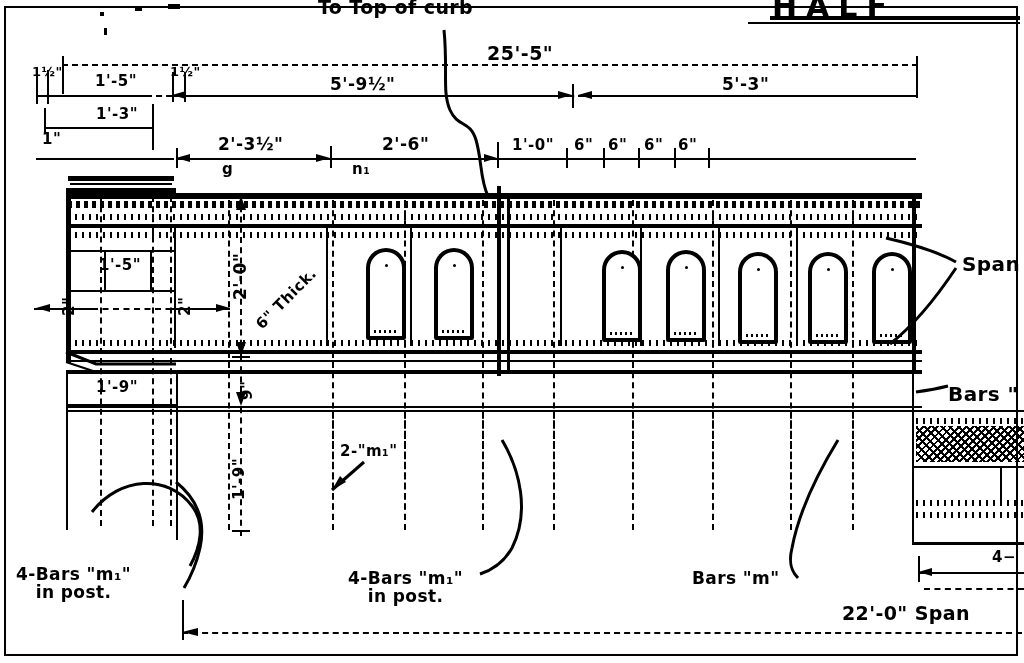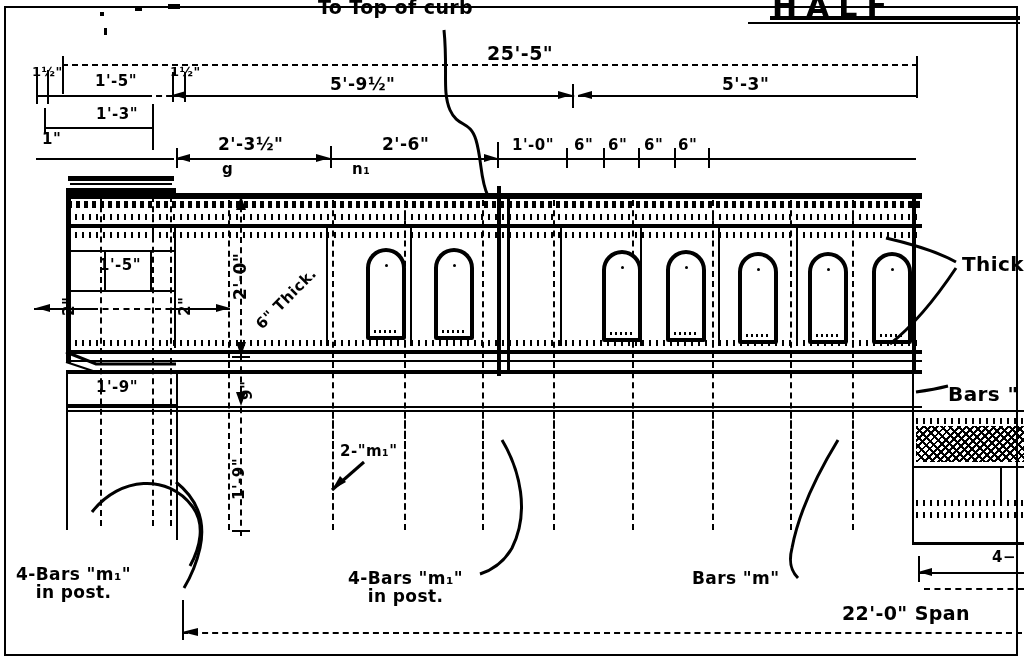--- a/index.html
+++ b/index.html
@@ -277,21 +277,21 @@
   <div class="ln h" style="left:912px;top:466px;width:112px;"></div>
   <div class="ln v" style="left:1000px;top:466px;height:34px;"></div>
   <div class="hatchband fine" style="left:916px;top:500px;width:108px;height:6px;"></div>
   <div class="hatchband fine" style="left:916px;top:512px;width:108px;height:6px;"></div>
   <div class="ln hthick" style="left:912px;top:542px;width:112px;height:3px;"></div>
   <div class="dim m" style="left:992px;top:548px;">4−</div>
   <div class="ln h" style="left:918px;top:572px;width:106px;"></div>
   <div class="ln v" style="left:918px;top:556px;height:26px;"></div>
   <div class="dot-h" style="left:924px;top:588px;width:100px;"></div>
 
-  <div class="note" style="left:962px;top:252px;font-size:20px;">Thick</div>
+  <div class="note" style="left:962px;top:252px;font-size:20px;">Span</div>
   <div class="note" style="left:948px;top:382px;font-size:20px;">Bars "</div>
 
   <div class="ln v" style="left:182px;top:600px;height:40px;"></div>
   <div class="dot-h" style="left:182px;top:632px;width:840px;"></div>
   <div class="note" style="left:842px;top:602px;font-size:19px;">22'-0" Span</div>
 
   <div class="note ctr" style="left:16px;top:566px;">
     <span class="two-line">4-Bars "m₁"</span>
     <span class="two-line">in post.</span>
   </div>

